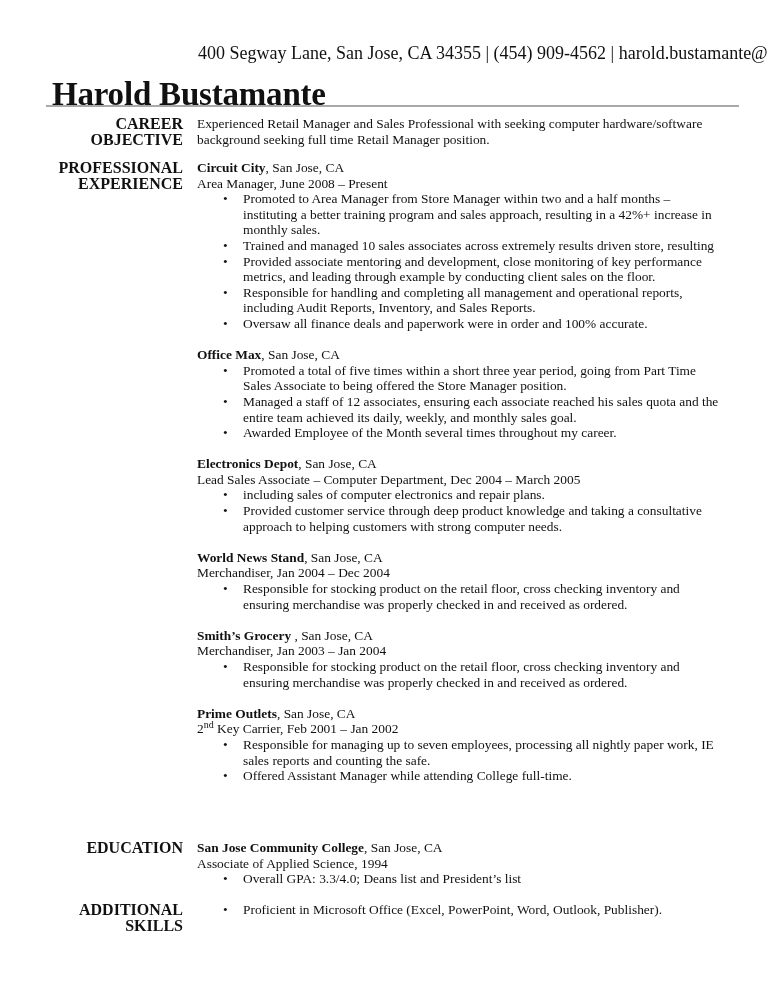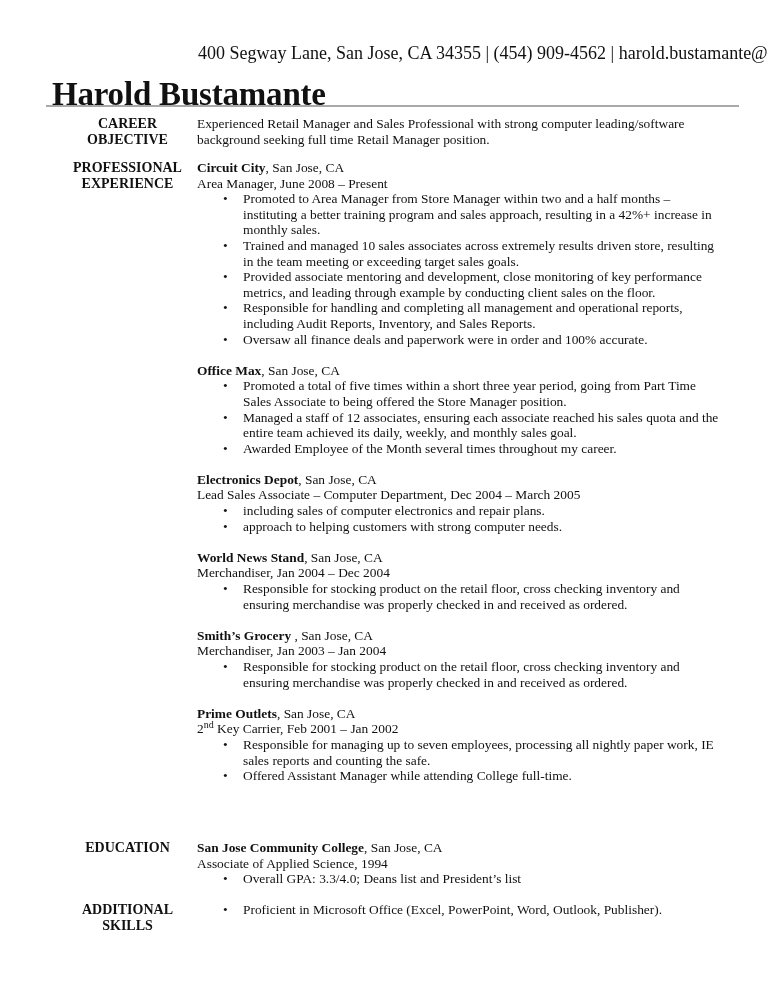--- a/index.html
+++ b/index.html
@@ -2,21 +2,21 @@
 <html><head>
   <meta charset="utf-8">
   <style>
     html, body { margin:0; padding:0; background:#ffffff; }
     body { width:768px; height:994px; position:relative; overflow:hidden;
            font-family:"Liberation Serif", "DejaVu Serif", serif; color:#111; font-size:13.4px; line-height:15.6px; }
     .contact { position:absolute; top:46px; left:198px; font-size:18px; white-space:nowrap; }
     .name { position:absolute; top:78px; left:52px; font-size:33px; font-weight:bold; line-height:32px; letter-spacing:-0.2px; }
     .rule { position:absolute; top:105px; left:46px; width:693px; height:2px; background:#a9a9a9; }
     .section { position:absolute; left:0; width:768px; }
-    .label { position:absolute; left:56px; width:143px; text-align:center; font-weight:bold; font-size:14px; }
+    .label { position:absolute; left:40px; width:143px; text-align:right; font-weight:bold; font-size:16px; }
     .content { position:absolute; left:197px; width:540px; }
     .entry { margin-bottom:15.6px; }
     .entry:last-child { margin-bottom:9px; }
     .company { font-weight:bold; }
     ul { list-style:none; margin:0; padding:0; }
     li { position:relative; padding-left:46px; }
     li .bullet { position:absolute; left:26px; top:0; }
     sup { font-size:10px; line-height:0; }
   </style>
 </head>
@@ -25,21 +25,21 @@
 <div class="contact">400 Segway Lane, San Jose, CA 34355  |  (454) 909-4562  |  harold.bustamante@gmail.com</div>
 <div class="name">Harold Bustamante</div>
 <div class="rule"></div>
 
 <div class="section" style="top:116px;">
   <div class="label">
     <div>CAREER</div>
     <div>OBJECTIVE</div>
   </div>
   <div class="content">
-    <div>Experienced Retail Manager and Sales Professional with strong computer leading/software</div>
+    <div>Experienced Retail Manager and Sales Professional with seeking computer hardware/software</div>
     <div>background seeking full time Retail Manager position.</div>
   </div>
 </div>
 
 <div class="section" style="top:160px;">
   <div class="label">
     <div>PROFESSIONAL</div>
     <div>EXPERIENCE</div>
   </div>
   <div class="content" id="jobs">
@@ -49,21 +49,20 @@
         <ul>
           <li>
             <span class="bullet">•</span>
             <div>Promoted to Area Manager from Store Manager within two and a half months –</div>
             <div>instituting a better training program and sales approach, resulting in a 42%+ increase in</div>
             <div>monthly sales.</div>
           </li>
           <li>
             <span class="bullet">•</span>
             <div>Trained and managed 10 sales associates across extremely results driven store, resulting</div>
-            <div>in the team meeting or exceeding target sales goals.</div>
           </li>
           <li>
             <span class="bullet">•</span>
             <div>Provided associate mentoring and development, close monitoring of key performance</div>
             <div>metrics, and leading through example by conducting client sales on the floor.</div>
           </li>
           <li>
             <span class="bullet">•</span>
             <div>Responsible for handling and completing all management and operational reports,</div>
             <div>including Audit Reports, Inventory, and Sales Reports.</div>
@@ -96,20 +95,21 @@
       <div class="entry">
         <div><span class="company">Electronics Depot</span><span>, San Jose, CA</span></div>
         <div>Lead Sales Associate – Computer Department, Dec 2004 – March 2005</div>
         <ul>
           <li>
             <span class="bullet">•</span>
             <div>including sales of computer electronics and repair plans.</div>
           </li>
           <li>
             <span class="bullet">•</span>
+            <div>Provided customer service through deep product knowledge and taking a consultative</div>
             <div>approach to helping customers with strong computer needs.</div>
           </li>
         </ul>
       </div>
       <div class="entry">
         <div><span class="company">World News Stand</span><span>, San Jose, CA</span></div>
         <div>Merchandiser, Jan 2004 – Dec 2004</div>
         <ul>
           <li>
             <span class="bullet">•</span>

